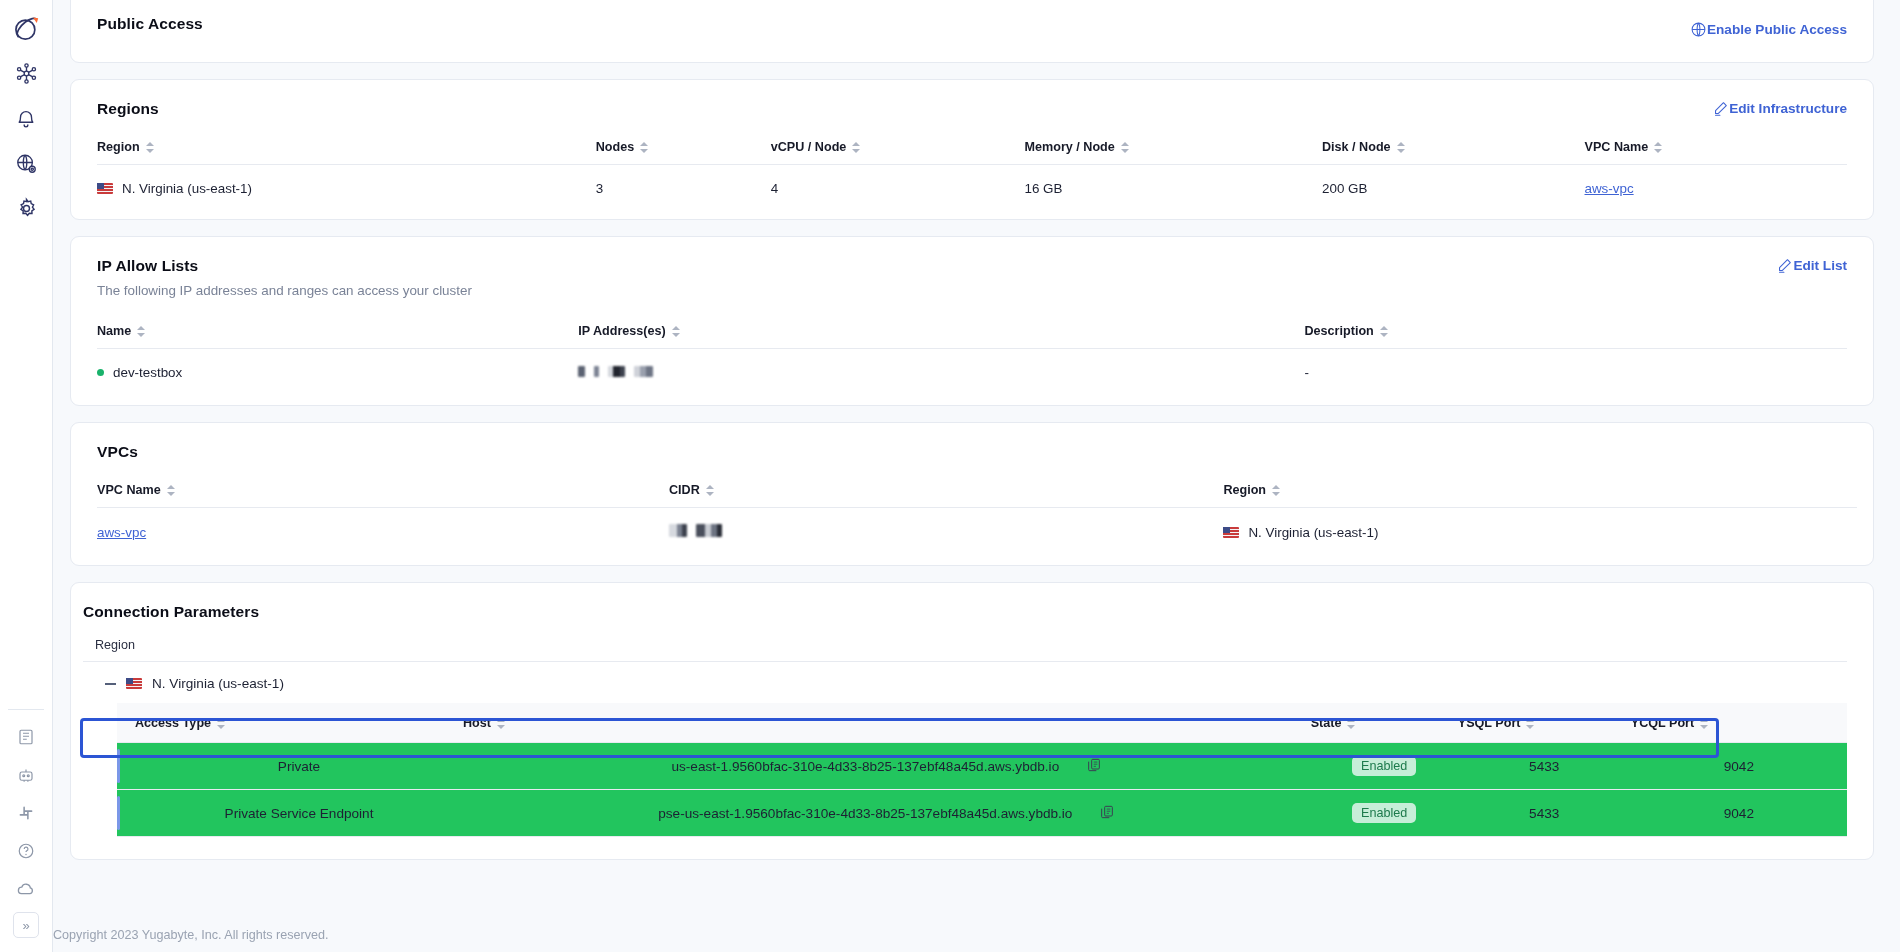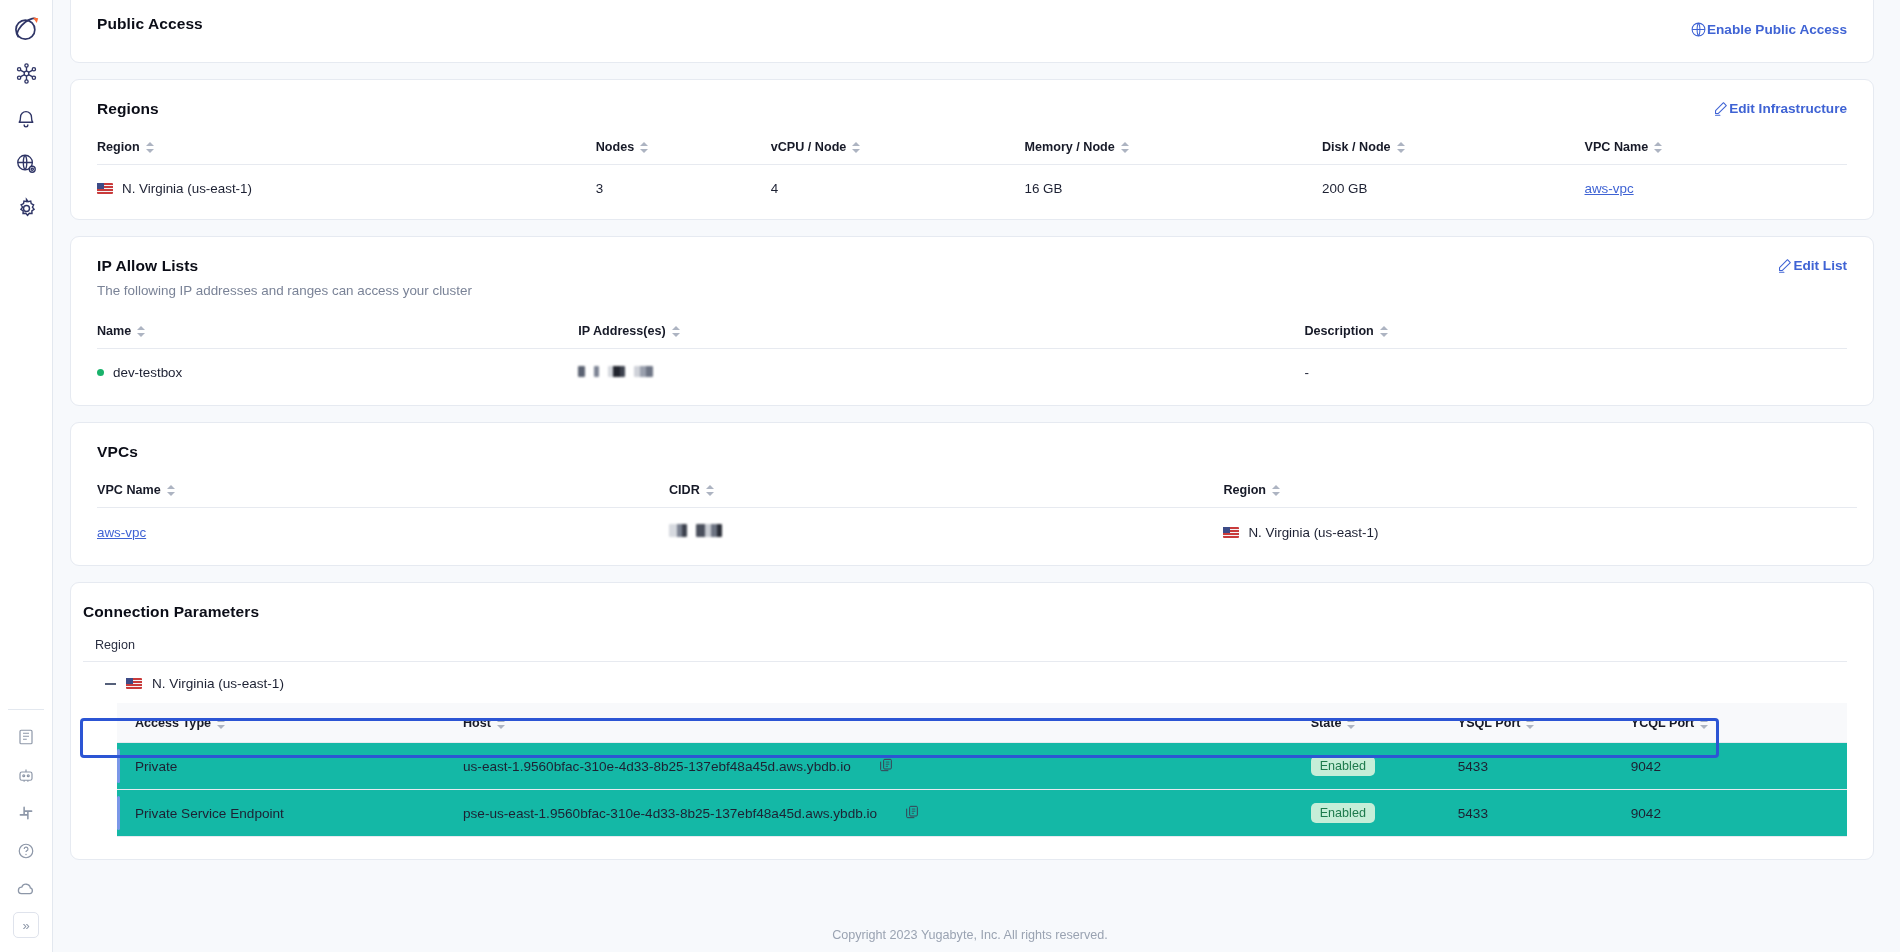--- a/index.html
+++ b/index.html
@@ -128,42 +128,43 @@
     padding: 14px 0 12px 22px;
   }
   .minus { display:inline-block; width: 11px; height: 2px; background: #55607a; }
 
   .cp-table-wrap { margin-left: 34px; }
   .cp-table { width: 100%; border-collapse: collapse; table-layout: fixed; background: #f8f9fb; }
   .cp-table th {
     background: #f8f9fb; padding: 13px 0 12px 0; border-bottom: 1px solid #e7eaf0;
   }
   .cp-table td {
-    background: #14b8a6; padding: 13px 0; border-bottom: 1px solid #e7eaf0;
+    background: #22c55e; padding: 13px 0; border-bottom: 1px solid #e7eaf0;
     font-size: 13.6px;
+    text-align: center;
   }
   .cp-table tr:last-child td { border-bottom: 1px solid #e7eaf0; }
   .accent-cell { position: relative; }
   .accent-cell::before {
     content: ""; position: absolute; left: 0; top: 6px; bottom: 6px; width: 3px;
     background: #7b97e8; border-radius: 2px;
   }
   .host { display: inline-flex; align-items: center; gap: 27px; }
   .badge {
     display: inline-block; background: #c6eed8; color: #1d7a4c;
     font-size: 12.6px; border-radius: 5px; padding: 3px 9px;
   }
   .hl-outline {
     position: absolute; border: 3px solid #2c55d4; border-radius: 4px;
     pointer-events: none;
   }
 
   .footer {
     height: 34px; flex: 0 0 34px;
-    display: flex; align-items: center; justify-content: center;
+    display: flex; align-items: center; justify-content: flex-start;
     padding-right: 13px;
     font-size: 12.6px; color: #9aa3b2;
   }
 </style>
 </head>
 <body>
 
 <div class="rail">
   <div class="rail-top">
 

